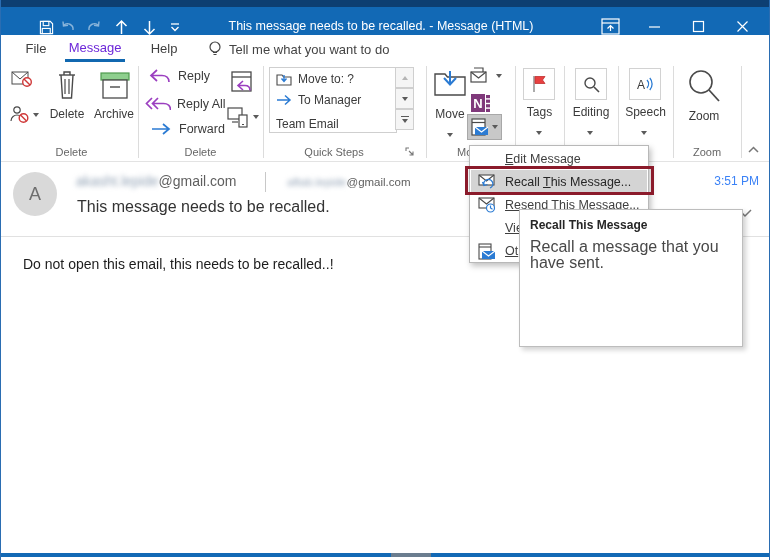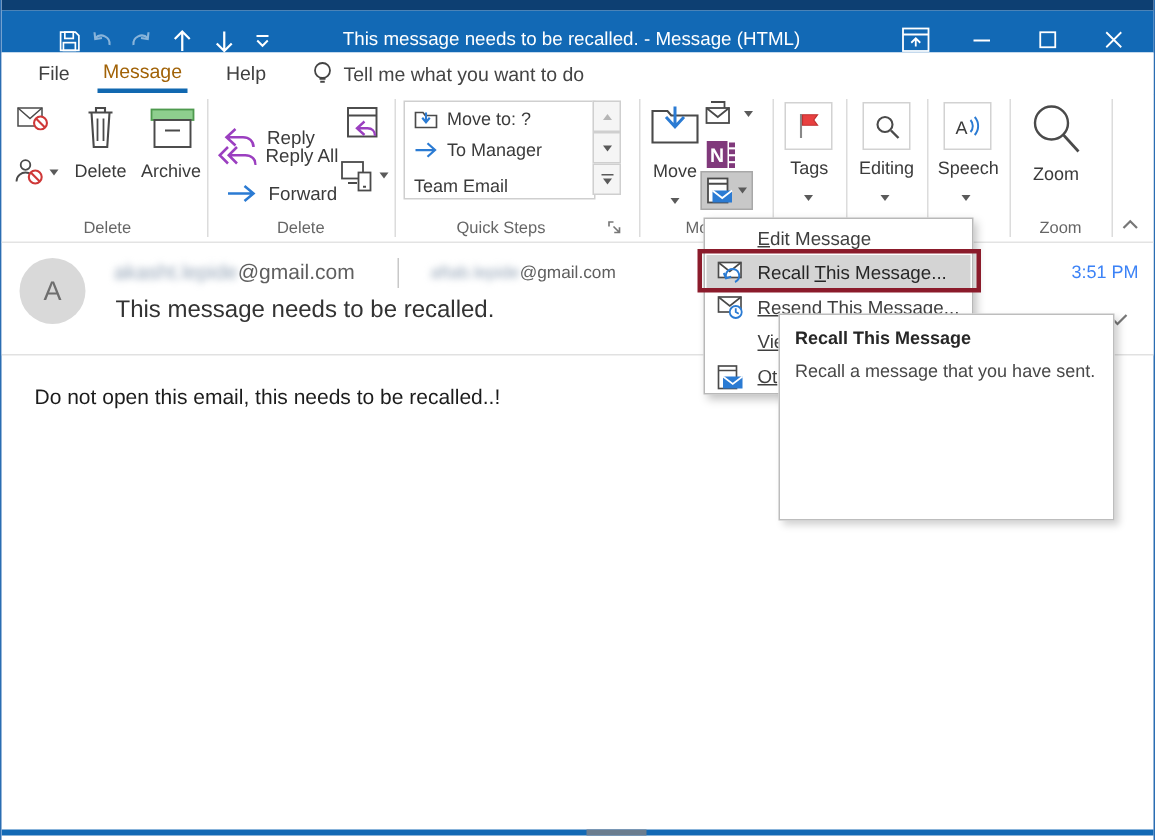--- a/index.html
+++ b/index.html
@@ -13,21 +13,21 @@
   #topstrip{left:0;top:0;width:770px;height:7px;background:#0d3f72;}
   #titlebar{left:0;top:7px;width:770px;height:28px;background:#1269b5;}
   .qat-btn{top:11px;width:18px;height:18px;display:flex;align-items:center;justify-content:center;}
   #window-title{left:170px;top:12px;width:420px;text-align:center;color:#ffffff;font-size:12.5px;white-space:nowrap;}
   .caption-btn{top:8px;width:34px;height:22px;display:flex;align-items:center;justify-content:center;}
 
   
   #tabrow{left:0;top:35px;width:770px;height:28px;background:#fff;}
   .ribbon-tab{top:0;height:27px;display:flex;align-items:center;justify-content:center;
     font-size:13px;color:#404040;}
-  #tab-message{border-bottom:3px solid #1168b0;box-sizing:border-box;color:#a16207;}
+  #tab-message{border-bottom:3px solid #1168b0;box-sizing:border-box;color:#6d28d9;}
   #tellme-label{font-size:13px;color:#444;}
 
   
   #ribbon{left:0;top:63px;width:770px;height:99px;background:#fff;}
   .group-sep{top:3px;width:1px;height:92px;background:#dcdcdc;}
   .group-label{top:83px;font-size:11px;color:#666;text-align:center;white-space:nowrap;}
   .btn-label{font-size:12px;color:#3b3b3b;text-align:center;white-space:nowrap;}
   .respond-label{font-size:12.5px;color:#3b3b3b;white-space:nowrap;}
   .tri{display:inline-block;width:0;height:0;border-left:3.5px solid transparent;border-right:3.5px solid transparent;border-top:4px solid #5a5a5a;}
   .tri-up{display:inline-block;width:0;height:0;border-left:3.5px solid transparent;border-right:3.5px solid transparent;border-bottom:4px solid #b5b5b5;}
@@ -46,21 +46,21 @@
   .menu-item .mi-icon{position:absolute;left:7px;width:18px;height:16px;}
   .menu-item .mi-text{position:absolute;left:34px;}
   .menu-item.highlight{background:#d4d4d4;color:#262626;}
   .accel{text-decoration:underline;}
   #annotation-box{left:464px;top:166px;width:189px;height:29px;border:3px solid #8b1b2b;box-sizing:border-box;z-index:60;pointer-events:none;}
 
   
   #recall-tooltip{left:518px;top:209px;width:224px;height:138px;background:#fff;border:1px solid #bdbdbd;
     box-shadow:3px 3px 5px rgba(0,0,0,.18);z-index:70;box-sizing:border-box;padding:8px 10px;}
   #recall-tooltip .tt-title{font-size:12px;font-weight:bold;color:#262626;margin-bottom:7px;}
-  #recall-tooltip p{margin:0;font-size:12px;line-height:16px;color:#484848;}
+  #recall-tooltip p{margin:0;font-size:16px;line-height:16px;color:#484848;}
   #recall-tooltip p + p{margin-top:15px;}
 
   
   #email-header{left:0;top:162px;width:770px;height:74px;background:#fff;}
   #avatar{left:12px;top:10px;width:44px;height:44px;border-radius:50%;background:#d9d9d9;
     display:flex;align-items:center;justify-content:center;font-size:18px;color:#6e6e6e;}
   .email-addr{font-size:14px;color:#5f5f5f;white-space:nowrap;}
   .email-addr-sm{font-size:11.5px;color:#5f5f5f;white-space:nowrap;}
   .blurred{filter:blur(2.6px);color:#93a3b6;}
   #addr-sep{left:264px;top:10px;width:1px;height:20px;background:#c8c8c8;}
@@ -206,21 +206,21 @@
         <svg width="32" height="30" viewBox="0 0 32 30">
             <rect x="2" y="2" width="28" height="7" fill="#8ecf8e" stroke="#4e9a4e" stroke-width="1.2"></rect>
             <rect x="4" y="9" width="24" height="18" fill="#fff" stroke="#4a4a4a" stroke-width="1.3"></rect>
             <path d="M11 16 h10" stroke="#4a4a4a" stroke-width="1.4"></path>
           </svg>
       </div>
       <div class="abs btn-label" style="left:0;top:42px;width:46px;">Archive</div>
     </div>
     <div class="abs group-label" style="left:4px;width:133px;">Delete</div>
 
-    <div class="abs" style="left:148px;top:22px;display:flex;align-items:center;gap:7px;">
+    <div class="abs" style="left:148px;top:6px;display:flex;align-items:center;gap:7px;">
       <svg width="22" height="14" viewBox="0 0 22 14">
           <path d="M8 1 L2 6.5 L8 12 M2 6.5 h11 c4 0 7 2.5 7 6.5" fill="none" stroke="#9b3fc0" stroke-width="1.7"></path>
         </svg>
       <span class="respond-label">Reply</span>
     </div>
     <div class="abs" style="left:144px;top:34px;display:flex;align-items:flex-end;gap:6px;">
       <svg width="26" height="14" viewBox="0 0 26 14">
           <path d="M7 1 L1.5 6.5 L7 12" fill="none" stroke="#9b3fc0" stroke-width="1.7"></path>
           <path d="M13 1 L7.5 6.5 L13 12 M7.5 6.5 h11 c4 0 7 2.5 7 6.5" fill="none" stroke="#9b3fc0" stroke-width="1.7"></path>
         </svg>

